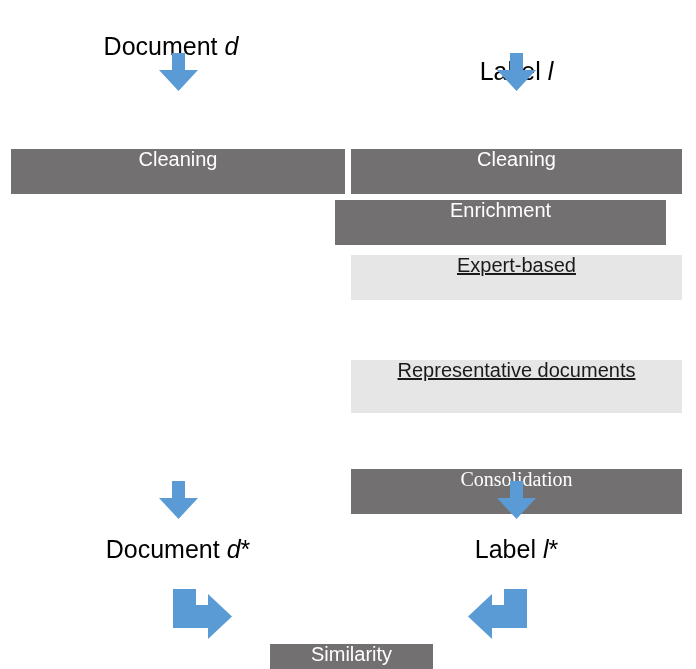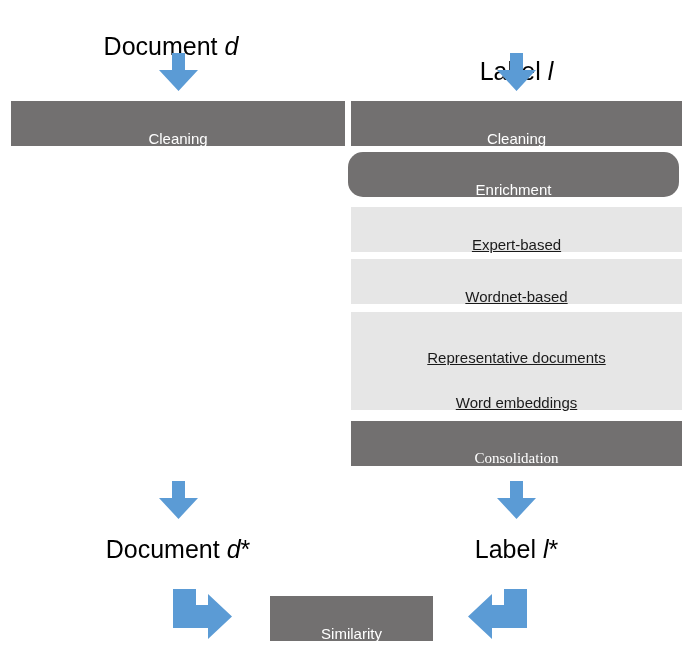--- a/index.html
+++ b/index.html
@@ -28,26 +28,27 @@
     line-height: 30px;
     white-space: nowrap;
     font-weight: 400;
   }
   .heading .it { font-style: italic; }
 
   
   .box {
     position: absolute;
     display: flex;
-    align-items: flex-end;
+    align-items: flex-start;
     justify-content: center;
     box-sizing: border-box;
-    font-size: 15px;
+    font-size: 20px;
     line-height: 1;
     white-space: nowrap;
+    margin-top: 48px;
   }
   .box.dark {
     background: #727070;
     color: #ffffff;
   }
   .box.light {
     background: #e6e6e6;
     color: #1a1a1a;
     text-decoration: underline;
   }
@@ -84,39 +85,33 @@
   </div>
 
   <div class="box dark" style="left:11px; top:101px; width:334px; height:45px;">
     <span>Cleaning</span>
   </div>
 
   <div class="box dark" style="left:351px; top:101px; width:331px; height:45px;">
     <span>Cleaning</span>
   </div>
 
-  <div class="box dark" style="left:348px; top:152px; width:331px; height:45px;border-radius:15px;">
+  <div class="box dark" style="left:335px; top:152px; width:331px; height:45px;">
     <span>Enrichment</span>
   </div>
 
   <div class="box light" style="left:351px; top:207px; width:331px; height:45px;">
     <span>Expert-based</span>
   </div>
 
-  <div class="box light" style="left:351px; top:259px; width:331px; height:45px;">
-    <span>Wordnet-based</span>
-  </div>
 
   <div class="box light" style="left:351px; top:312px; width:331px; height:53px;">
     <span>Representative documents</span>
   </div>
 
-  <div class="box light" style="left:351px; top:365px; width:331px; height:45px;">
-    <span>Word embeddings</span>
-  </div>
 
   <div class="box dark" style="left:351px; top:421px; width:331px; height:45px;font-family:Liberation Serif, serif;">
     <span>Consolidation</span>
   </div>
 
   <div class="arrow" style="left:159px; top:481px;">
     <svg width="39" height="38" viewBox="0 0 39 38" aria-hidden="true">
       <polygon points="13,0 26,0 26,17 39,17 19.5,38 0,17 13,17" fill="#5B9BD5"></polygon>
     </svg>
   </div>

